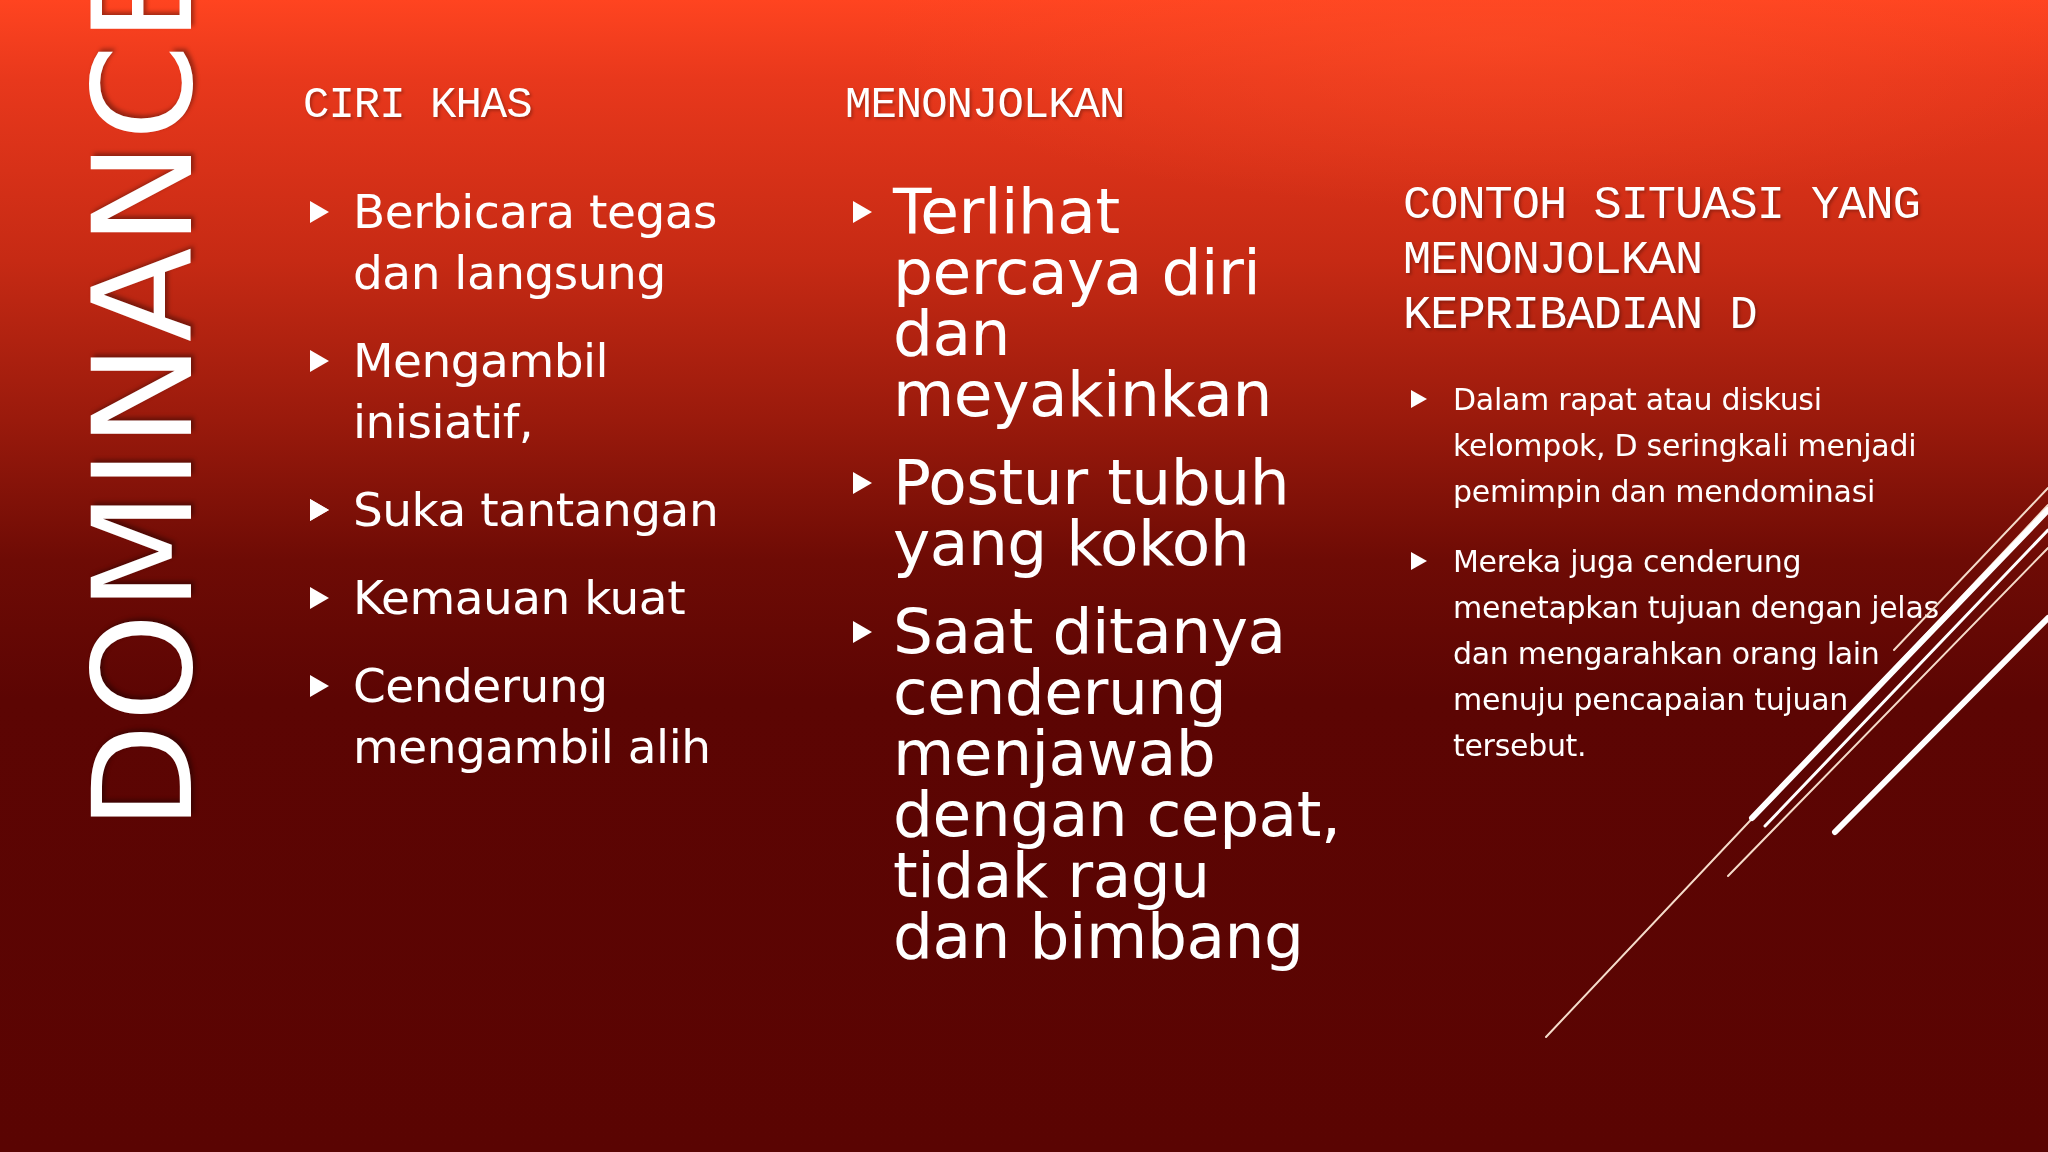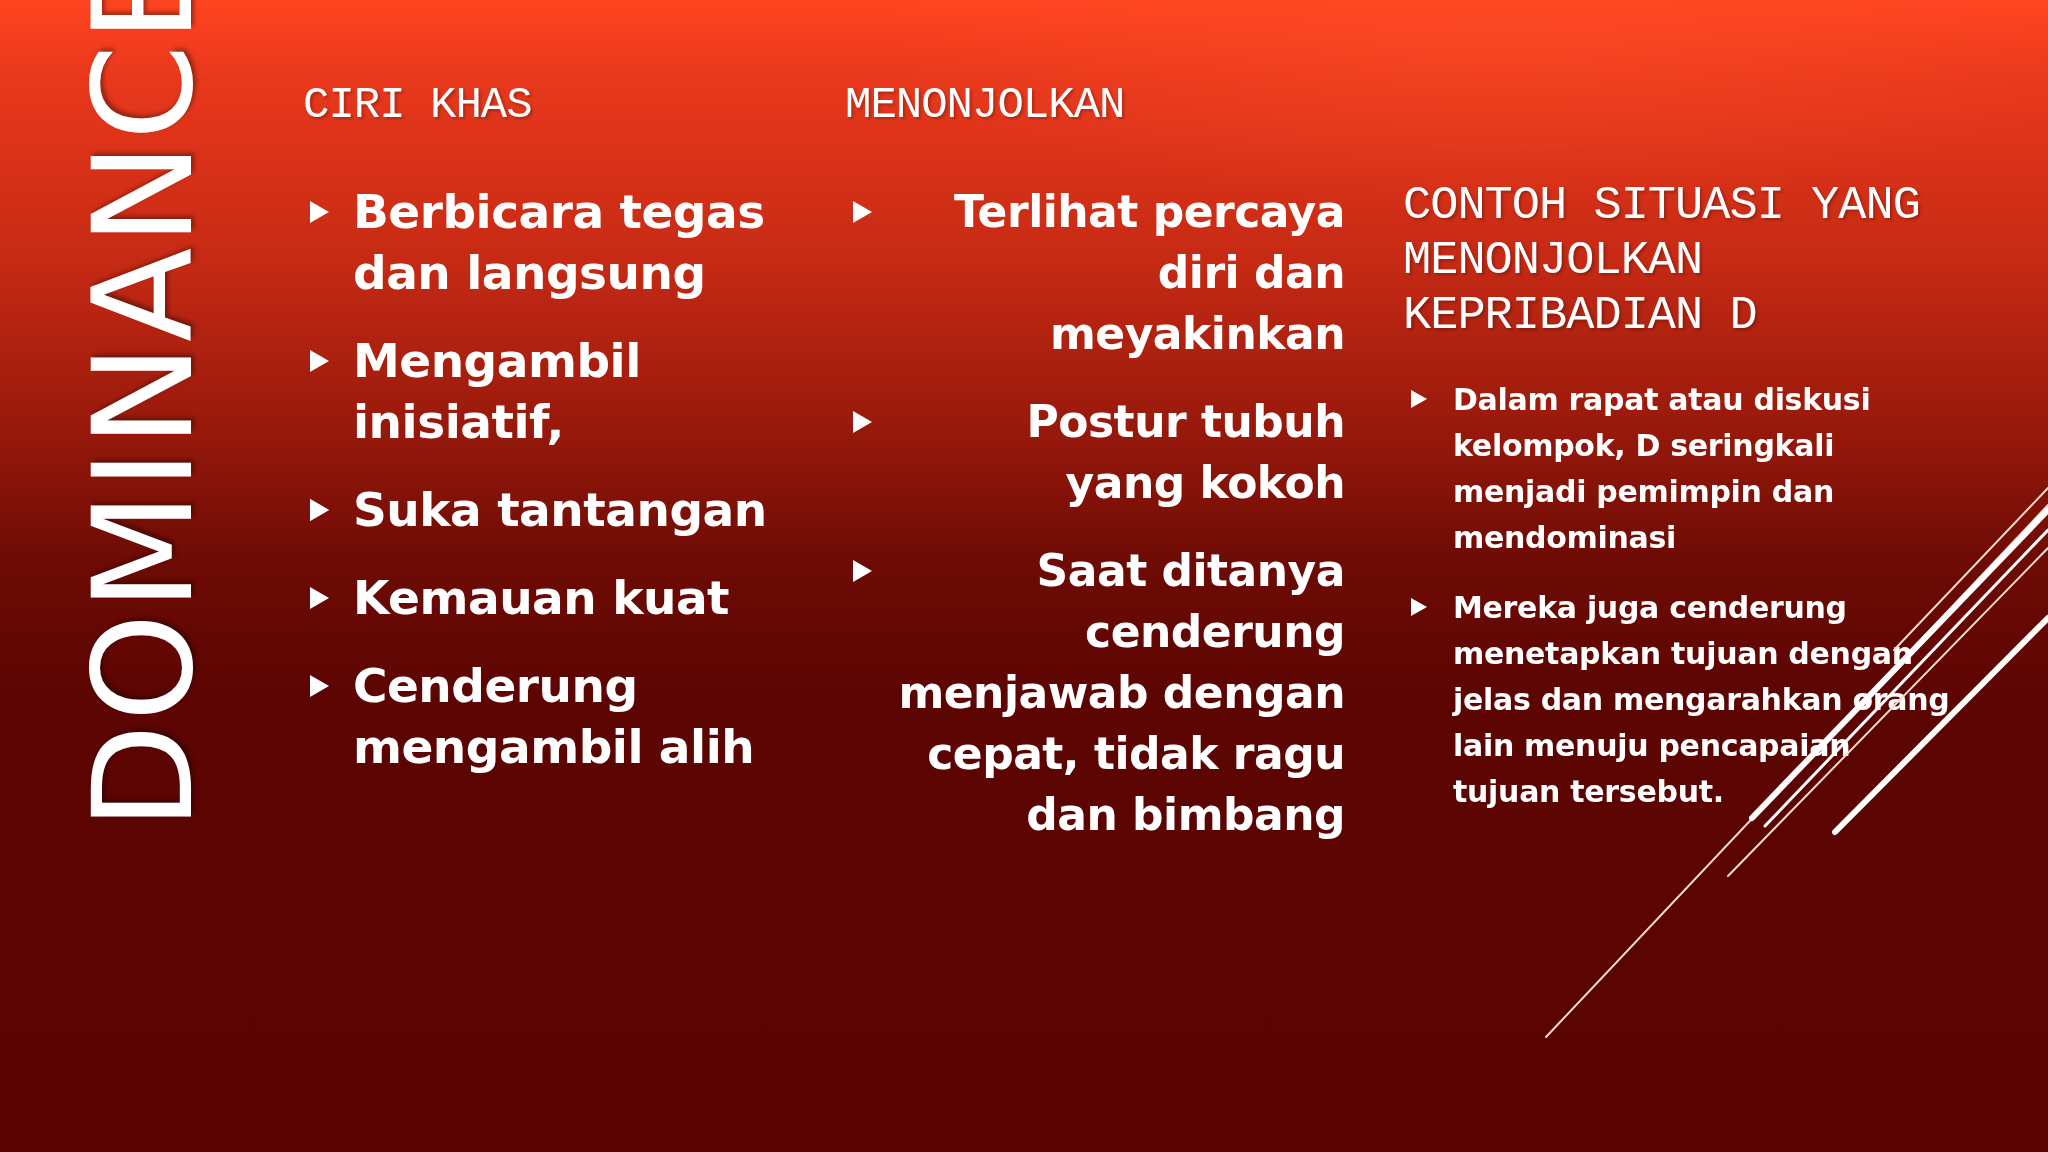--- a/index.html
+++ b/index.html
@@ -38,40 +38,40 @@
     .col h2 {
       margin: 0;
       font-family: Liberation Mono, monospace;
       font-weight: normal;
       font-size: 44px;
       line-height: 55px;
       letter-spacing: -1px;
       text-shadow: 2px 2px 3px rgba(0,0,0,0.25);
     }
     .col ul { list-style: none; margin: 0; padding: 0; }
-    .col li { position: relative; font-weight: bold; }
+    .col li { position: relative; }
     .bullet {
       position: absolute; left: 0;
       width: 0; height: 0;
       border-top: 11px solid transparent;
       border-bottom: 11px solid transparent;
       border-left: 19px solid #ffffff;
     }
     .item-text { display: block; }
 
     
     #col1 { left: 303px; top: 78px; width: 480px; }
     #col1 ul { margin-top: 48px; }
     #col1 li { padding-left: 50px; font-size: 47px; line-height: 61px; margin-bottom: 27px; letter-spacing: -0.5px; }
     #col1 .bullet { left: 7px; top: 20px; }
 
     
     #col2 { left: 845px; top: 78px; width: 500px; }
     #col2 ul { margin-top: 48px; }
-    #col2 li { padding-left: 48px; font-size: 44px; line-height: 61px; margin-bottom: 27px; letter-spacing: -0.5px; text-align: right; }
+    #col2 li { padding-left: 48px; font-size: 63px; line-height: 61px; margin-bottom: 27px; letter-spacing: -0.5px; }
     #col2 .bullet { left: 8px; top: 20px; }
 
     
     #col3 { left: 1403px; top: 178px; width: 560px; }
     #col3 h2 { font-size: 47px; line-height: 55px; }
     #col3 ul { margin-top: 34px; }
     #col3 li { padding-left: 50px; font-size: 30px; line-height: 46px; margin-bottom: 24px; letter-spacing: -0.3px; }
     #col3 .bullet { left: 8px; top: 13px; border-top-width: 9px; border-bottom-width: 9px; border-left-width: 16px; }
 
     .decor { position: absolute; left: 0; top: 0; pointer-events: none; }

